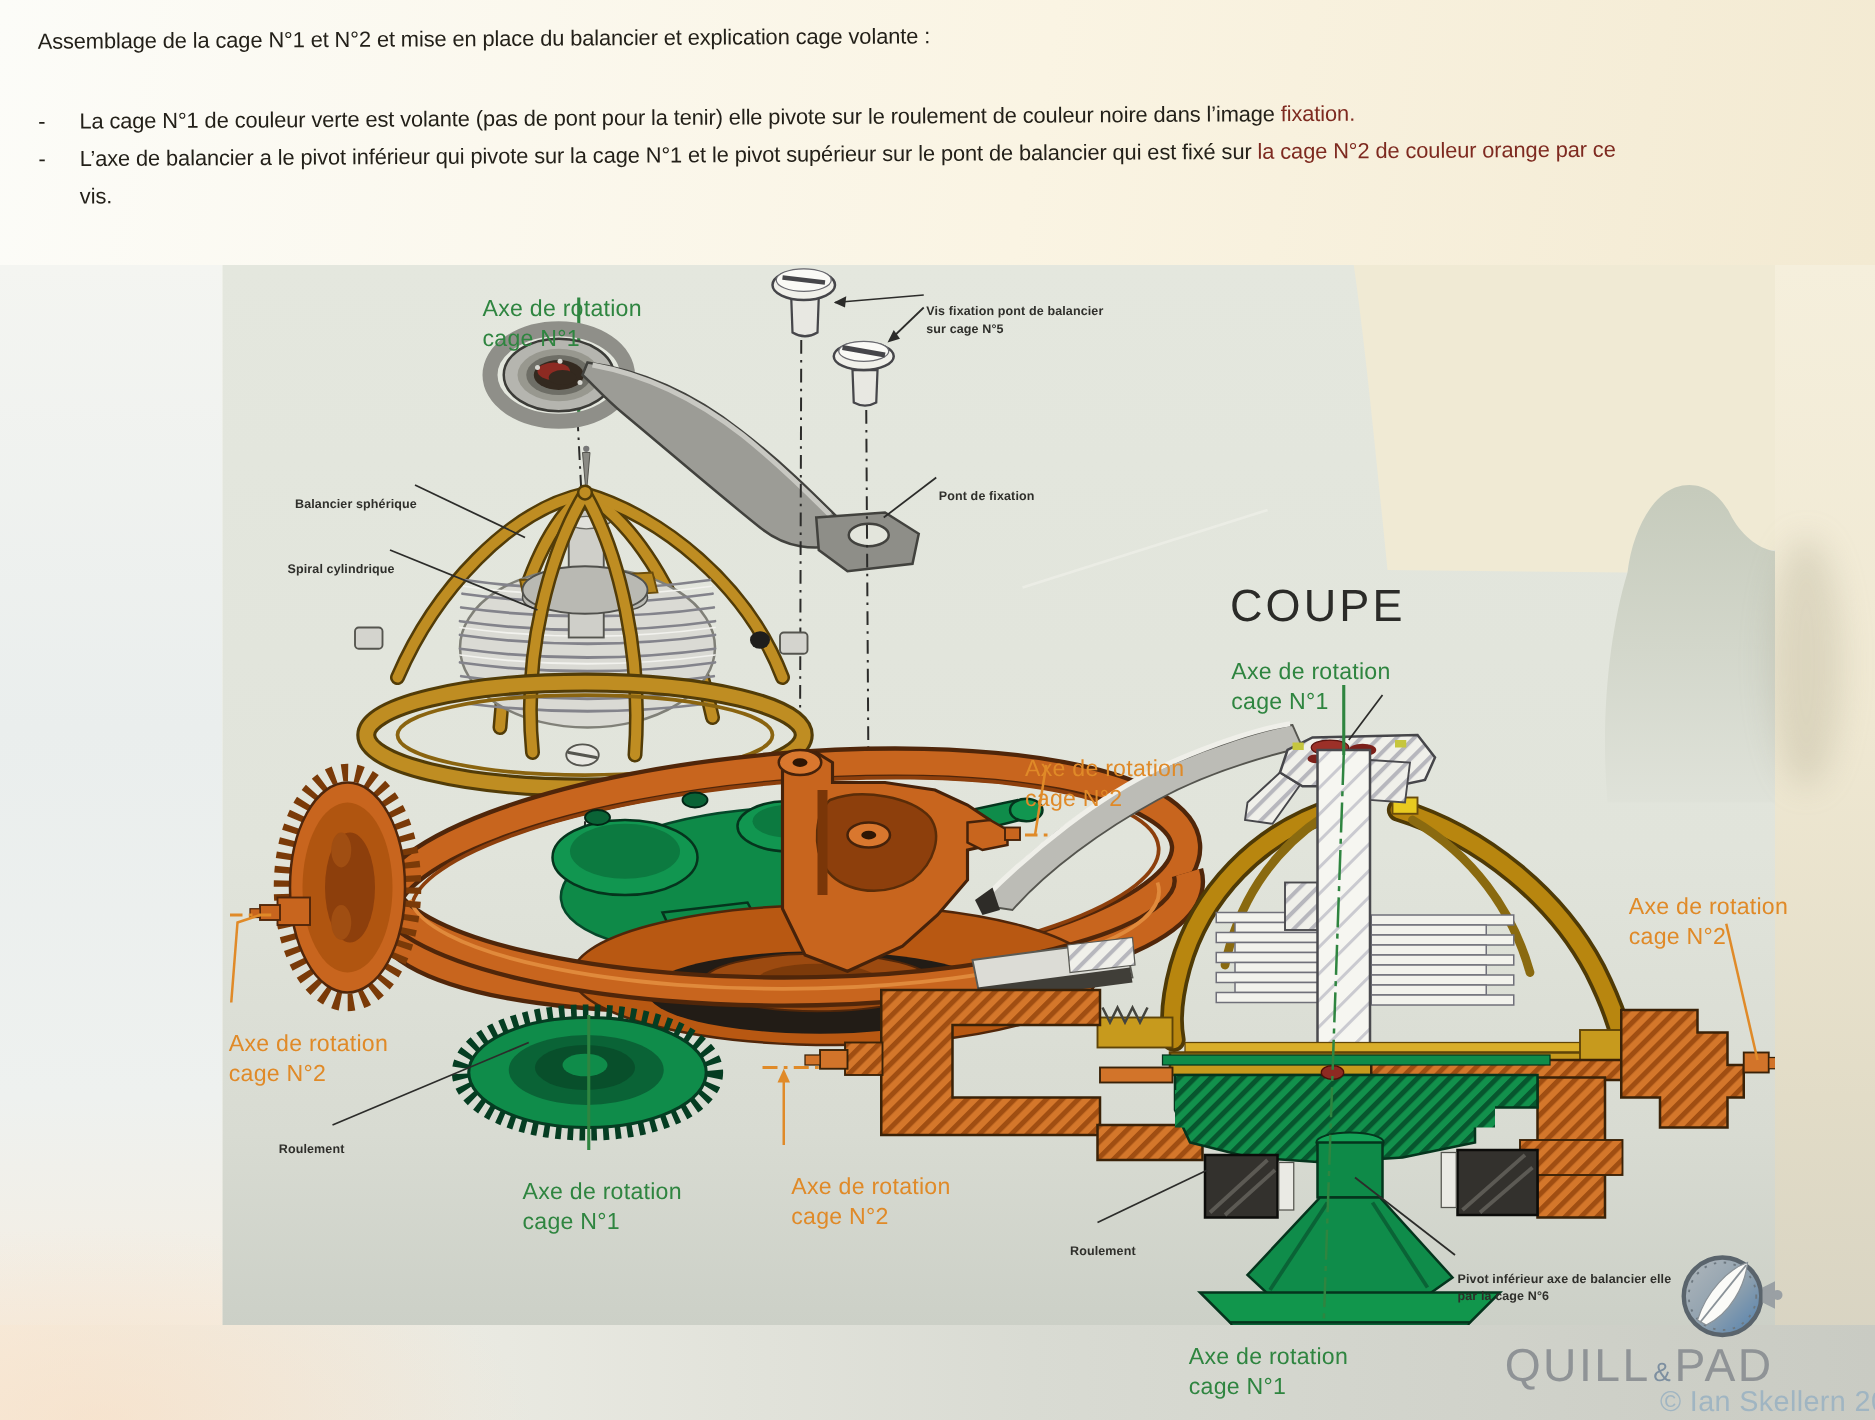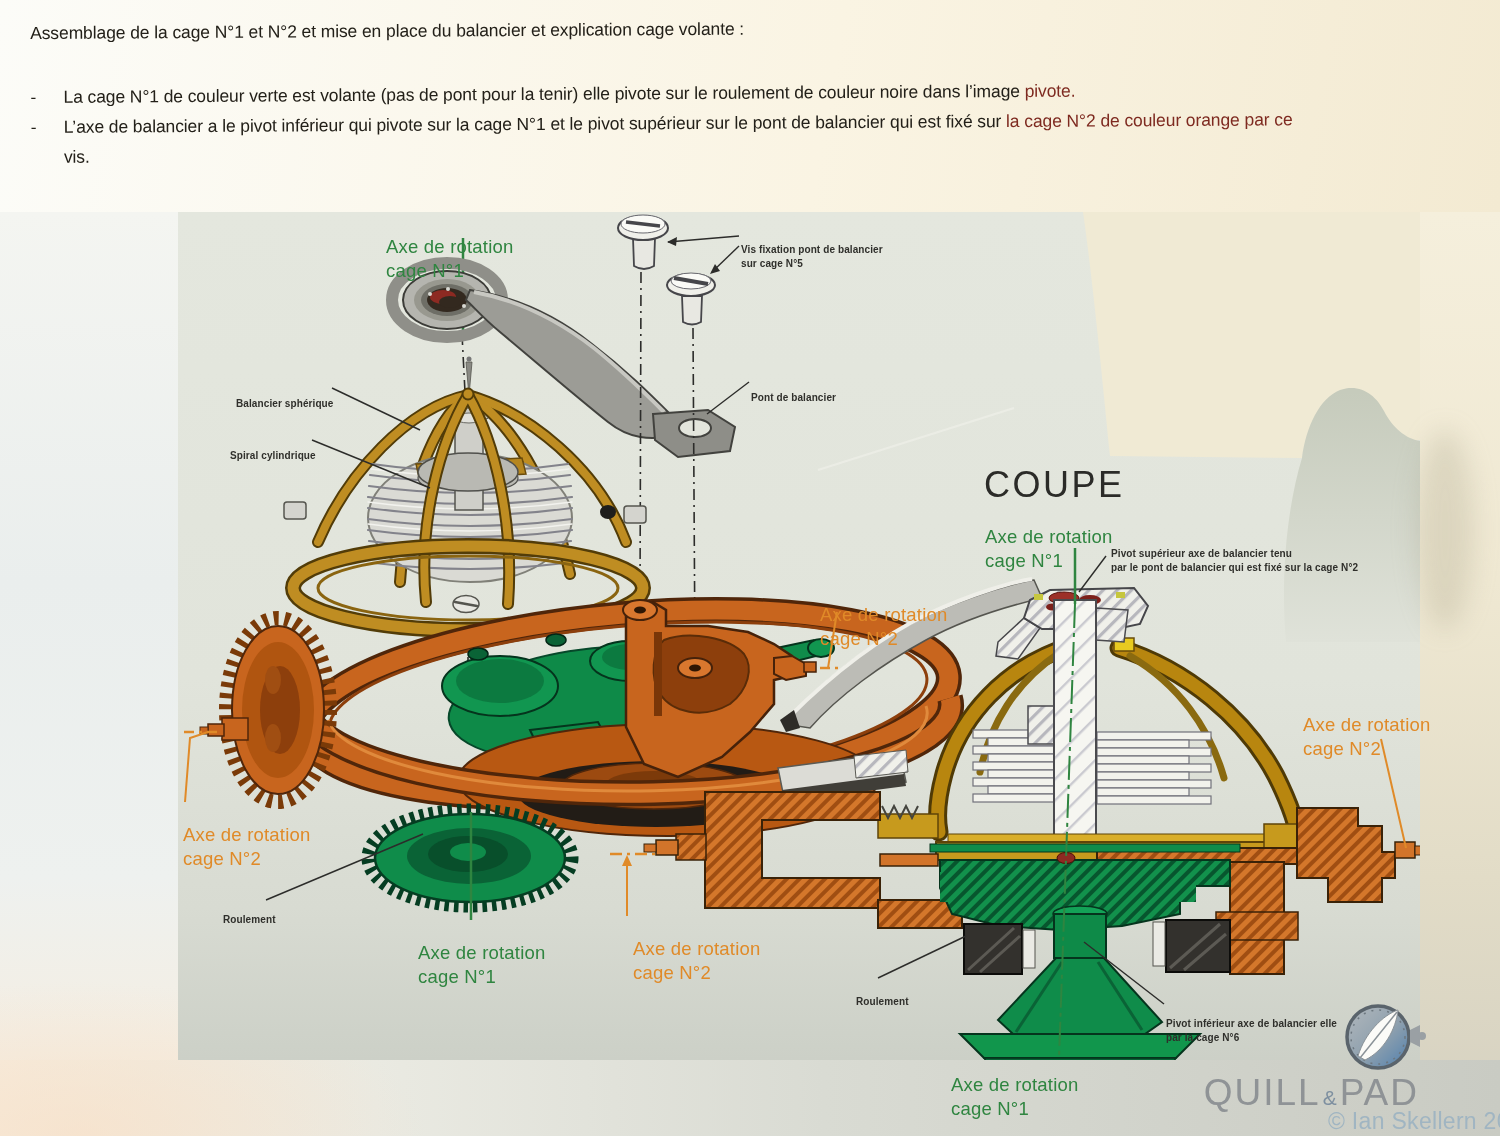--- a/index.html
+++ b/index.html
@@ -62,21 +62,21 @@
 <div class="layer paper-top"></div>
 <div class="layer paper-left"></div>
 <div class="layer paper-right"></div>
 <div class="layer paper-bottom"></div>
 <div class="layer glow-bl"></div>
 
 <div class="doc">
   <p class="doc-title"><span>Assemblage de la cage N°1 et N°2 et mise en place du balancier et explication cage volante :</span></p>
   <div class="bullet">
     <span class="dash">-</span>
-    <div class="btext"><span>La cage N°1 de couleur verte est volante (pas de pont pour la tenir) elle pivote sur le roulement de couleur noire dans l’image </span><span class="red">pivote.</span></div>
+    <div class="btext"><span>La cage N°1 de couleur verte est volante (pas de pont pour la tenir) elle pivote sur le roulement de couleur noire dans l’image </span><span class="red">fixation.</span></div>
   </div>
   <div class="bullet">
     <span class="dash">-</span>
     <div class="btext"><span>L’axe de balancier a le pivot inférieur qui pivote sur la cage N°1 et le pivot supérieur sur le pont de balancier qui est fixé sur </span><span class="red">la cage N°2 de couleur orange par ce</span><span class="block">vis.</span></div>
   </div>
 </div>
 
 <div class="figure">
 <svg width="1242" height="848" viewBox="0 0 1242 848">
   <defs>
@@ -441,43 +441,39 @@
   <div class="lbl lbl-lg lbl-green" style="left:208px;top:4px;">
       <span class="block">Axe de rotation</span>
       <span class="block">cage N°1</span>
     </div>
   <div class="lbl lbl-sm" style="left:563px;top:12px;">
       <span class="block">Vis fixation pont de balancier</span>
       <span class="block">sur cage N°5</span>
     </div>
   <div class="lbl lbl-sm" style="left:58px;top:166px;text-align:right;">Balancier sphérique</div>
   <div class="lbl lbl-sm" style="left:52px;top:218px;">Spiral cylindrique</div>
-  <div class="lbl lbl-sm" style="left:573px;top:160px;">Pont de balancier</div>
+  <div class="lbl lbl-sm" style="left:573px;top:160px;">Pont de fixation</div>
   <div class="lbl lbl-lg lbl-orange" style="left:642px;top:372px;">
       <span class="block">Axe de rotation</span>
       <span class="block">cage N°2</span>
     </div>
   <div class="lbl lbl-lg lbl-orange" style="left:5px;top:592px;">
       <span class="block">Axe de rotation</span>
       <span class="block">cage N°2</span>
     </div>
   <div class="lbl lbl-sm" style="left:45px;top:682px;">Roulement</div>
   <div class="lbl lbl-lg lbl-green" style="left:240px;top:710px;">
       <span class="block">Axe de rotation</span>
       <span class="block">cage N°1</span>
     </div>
 
   <div class="lbl coupe-title" style="left:806px;top:233px;">COUPE</div>
   <div class="lbl lbl-lg lbl-green" style="left:807px;top:294px;">
       <span class="block">Axe de rotation</span>
       <span class="block">cage N°1</span>
-    </div>
-  <div class="lbl lbl-sm" style="left:933px;top:316px;">
-      <span class="block">Pivot supérieur axe de balancier tenu</span>
-      <span class="block">par le pont de balancier qui est fixé sur la cage N°2</span>
     </div>
   <div class="lbl lbl-lg lbl-orange" style="left:1125px;top:482px;">
       <span class="block">Axe de rotation</span>
       <span class="block">cage N°2</span>
     </div>
   <div class="lbl lbl-lg lbl-orange" style="left:455px;top:706px;">
       <span class="block">Axe de rotation</span>
       <span class="block">cage N°2</span>
     </div>
   <div class="lbl lbl-sm" style="left:678px;top:764px;">Roulement</div>

